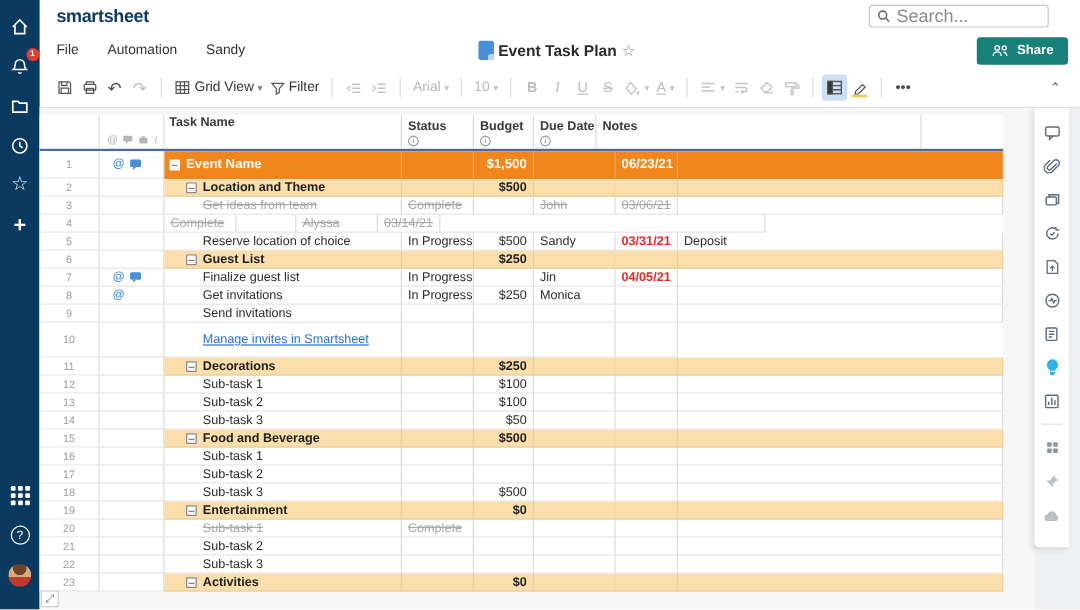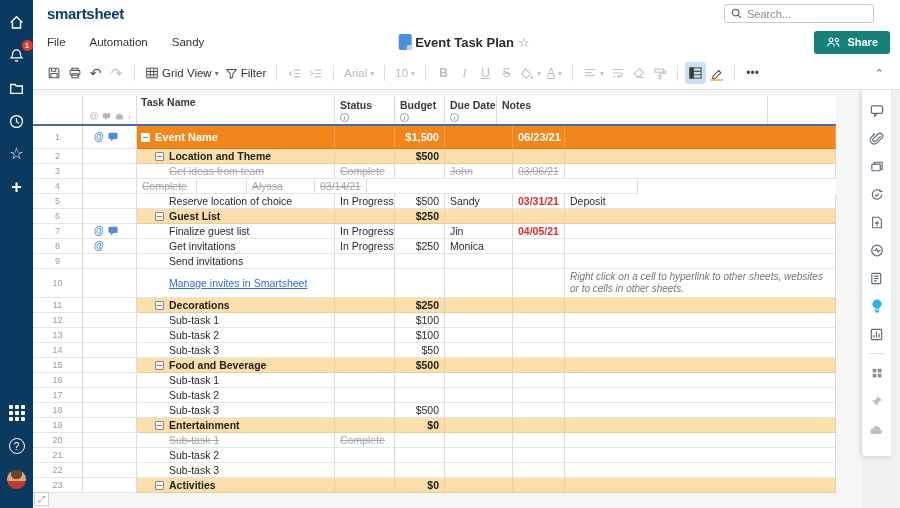--- a/index.html
+++ b/index.html
@@ -30,21 +30,21 @@
 
   
   .main { flex:1; display:flex; flex-direction:column; position:relative; }
 
   .topbar { height:27px; display:flex; align-items:center; padding:0 14px 0 14px; }
   .logo { font-size:15px; font-weight:bold; color:#123A63; letter-spacing:-0.3px; }
   .topbar-right { margin-left:auto; margin-right:12px; }
   .searchbox { width:150px; height:19px; border:1px solid #c9c9c9; border-radius:3px;
     display:flex; align-items:center; padding:0 6px; background:#fff; }
   .searchbox svg { flex-shrink:0; }
-  .searchbox input { border:none; outline:none; width:100%; font-size:11px; color:#555;
+  .searchbox input { border:none; outline:none; width:100%; font-size:15px; color:#555;
     margin-left:5px; font-family:"Liberation Sans", sans-serif; background:transparent; }
   .searchbox input::placeholder { color:#8a8a8a; }
 
   .menubar { height:30px; display:flex; align-items:center; padding:0 10px 0 14px; position:relative; }
   .menu-item { font-size:11.5px; color:#333; margin-right:24px; cursor:pointer; }
   .sheet-title-wrap { position:absolute; left:50%; transform:translateX(-52%);
     display:flex; align-items:center; gap:4px; }
   .doc-icon { width:13px; height:16px; background:#4A90D9; border-radius:2px; position:relative; }
   .doc-icon:after { content:""; position:absolute; right:0; bottom:0; width:5px; height:5px;
     background:#bcd6f2; border-radius:2px 0 2px 0; }
@@ -538,23 +538,20 @@
             <div class="row tall">
               <div class="c c-num">10</div>
               <div class="c c-ic"></div>
               <div class="c c-task" style="padding-left: 32px;">
                 <span class="link-txt">Manage invites in Smartsheet</span>
               </div>
               <div class="c c-status"></div>
               <div class="c c-budget"></div>
               <div class="c c-assigned"></div>
               <div class="c c-due"></div>
-              <div class="c c-notes">
-                <span class="notes-note">Right click on a cell to hyperlink to other sheets, websites or to cells in other sheets.</span>
-              </div>
             </div>
             <div class="row">
               <div class="c c-num">11</div>
               <div class="c c-ic"></div>
               <div class="c c-task section" style="padding-left: 18px;">
                 <span class="collapse-box">–</span>
                 <span>Decorations</span>
               </div>
               <div class="c c-status section"></div>
               <div class="c c-budget section">$250</div>

